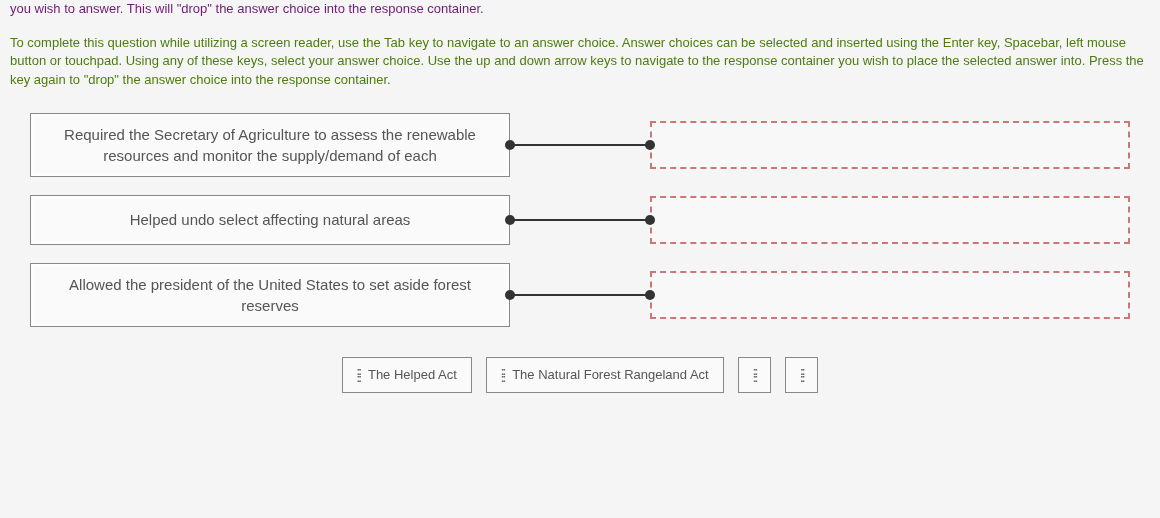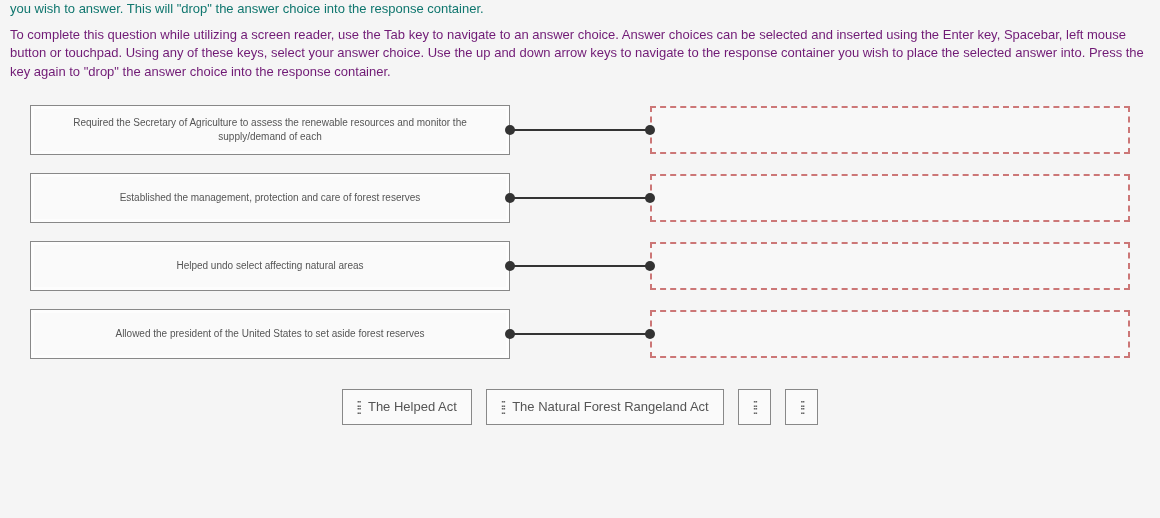--- a/index.html
+++ b/index.html
@@ -5,26 +5,26 @@
     * { box-sizing: border-box; margin: 0; padding: 0; }
     body {
       font-family: Arial, sans-serif;
       background: #f5f5f5;
       padding: 0 10px;
       color: #555;
       font-size: 13px;
       line-height: 1.4;
     }
     .instruction-partial {
-      margin-bottom: 8px;
-      color: #0f766e;
+      margin-bottom: 16px;
+      color: #701a75;
     }
     .instruction-full {
       margin-bottom: 24px;
-      color: #701a75;
+      color: #4d7c0f;
     }
     .matching-area {
       display: flex;
       flex-direction: column;
       gap: 18px;
       padding: 0 20px;
     }
     .match-row {
       display: flex;
       align-items: center;
@@ -33,21 +33,21 @@
     .prompt-box {
       width: 480px;
       min-height: 50px;
       border: 1px solid #888;
       background: #fafafa;
       display: flex;
       align-items: center;
       justify-content: center;
       text-align: center;
       padding: 10px 18px;
-      font-size: 10px;
+      font-size: 15px;
       color: #555;
       box-shadow: inset 0 0 0 3px rgba(255,255,255,0.6);
     }
     .connector {
       width: 140px;
       height: 2px;
       background: #333;
       position: relative;
       flex-shrink: 0;
     }
@@ -104,25 +104,20 @@
 <p class="instruction-full">To complete this question while utilizing a screen reader, use the Tab key to navigate to an answer choice. Answer choices can be selected and inserted using the Enter key, Spacebar, left mouse button or touchpad. Using any of these keys, select your answer choice. Use the up and down arrow keys to navigate to the response container you wish to place the selected answer into. Press the key again to "drop" the answer choice into the response container.</p>
 
 <div class="matching-area">
 
   <div class="match-row">
     <div class="prompt-box">Required the Secretary of Agriculture to assess the renewable resources and monitor the supply/demand of each</div>
     <div class="connector"></div>
     <div class="drop-zone"></div>
   </div>
 
-  <div class="match-row">
-    <div class="prompt-box">Established the management, protection and care of forest reserves</div>
-    <div class="connector"></div>
-    <div class="drop-zone"></div>
-  </div>
 
   <div class="match-row">
     <div class="prompt-box">Helped undo select affecting natural areas</div>
     <div class="connector"></div>
     <div class="drop-zone"></div>
   </div>
 
   <div class="match-row">
     <div class="prompt-box">Allowed the president of the United States to set aside forest reserves</div>
     <div class="connector"></div>

